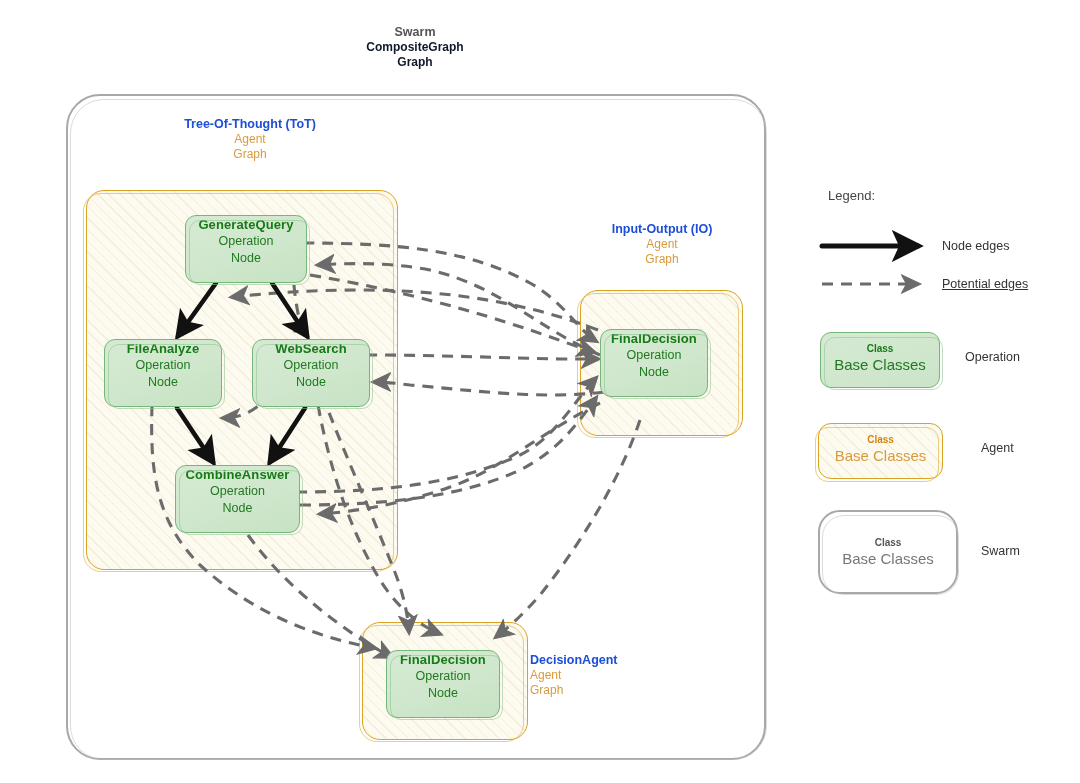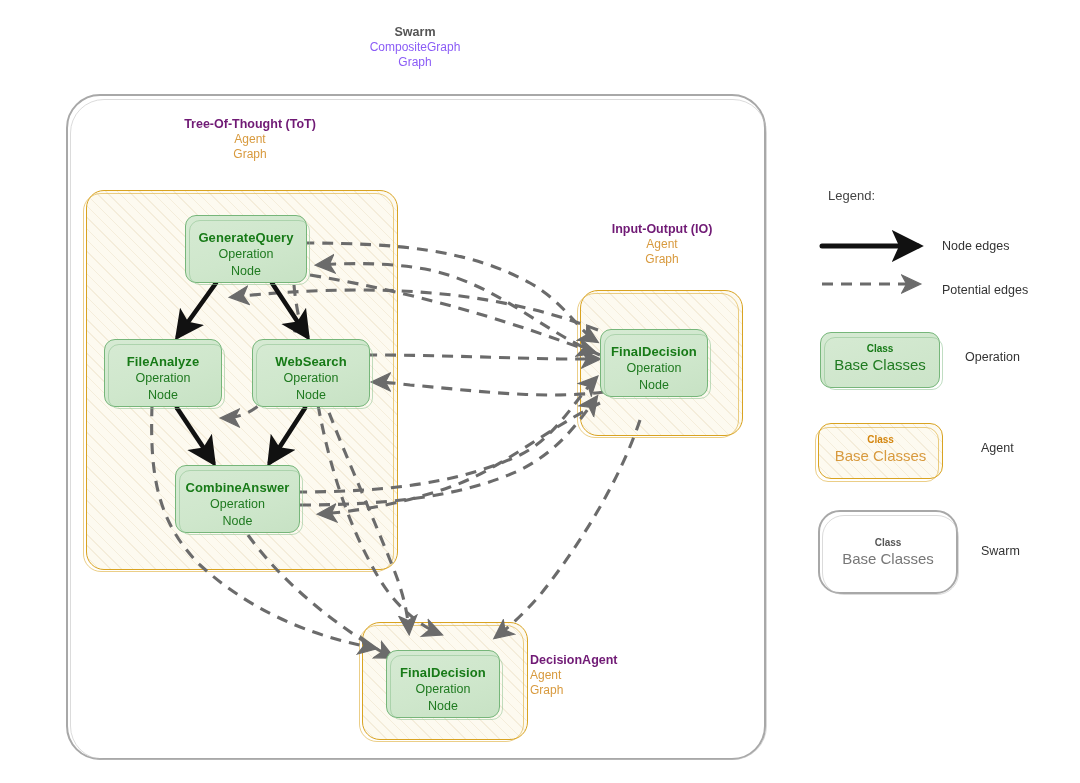--- a/index.html
+++ b/index.html
@@ -42,22 +42,22 @@
   .cluster-title .t-name {
     font-weight: bold;
     font-size: 12.5px;
     display: block;
   }
   .cluster-title .t-sub {
     font-size: 12px;
     display: block;
   }
   .swarm-title .t-name { color: #555555; }
-  .swarm-title .t-sub  { color: #8b5cf6; }
-  .agent-title .t-name { color: #701a75; }
+  .swarm-title .t-sub  { color: #0f172a; font-weight: bold; }
+  .agent-title .t-name { color: #1d4ed8; }
   .agent-title .t-sub  { color: #d89a3e; }
 
   
   .container-box {
     position: absolute;
     z-index: 2;
     box-sizing: border-box;
   }
   .swarm-box {
     border: 2.4px solid #a8a8a8;
@@ -97,21 +97,21 @@
   }
 
   
   .op-node {
     position: absolute;
     box-sizing: border-box;
     border: 1.6px solid #76b67a;
     border-radius: 11px;
     background: linear-gradient(160deg, #d6ead3 0%, #cfe7cc 55%, #c7e2c4 100%);
     text-align: center;
-    padding-top: 13px;
+    padding-top: 0;
     z-index: 9;
     line-height: 1.32;
   }
   .op-node::after {
     content: "";
     position: absolute;
     left: 3px; top: 4px; right: -4px; bottom: -3px;
     border: 1px solid #8cc190;
     border-radius: 11px;
     opacity: .55;
@@ -356,21 +356,21 @@
         <marker id="lg-arrow-pot" viewBox="0 0 12 12" refX="9.5" refY="6" markerWidth="7" markerHeight="7" orient="auto-start-reverse">
           <path d="M 0.5 1 L 11 6 L 0.5 11 L 3.2 6 Z" fill="#6b6b6b" stroke="#6b6b6b" stroke-width="0.7"></path>
         </marker>
       </defs>
       <path d="M 16,66 L 112,66" fill="none" stroke="#111111" stroke-width="5" stroke-linecap="round" marker-end="url(#lg-arrow-fixed)"></path>
       <path d="M 16,104 L 112,104" fill="none" stroke="#6b6b6b" stroke-width="3.1" stroke-dasharray="11 8" marker-end="url(#lg-arrow-pot)"></path>
     </svg>
 
     <span class="legend-row-label" style="left:136px; top:59px;">Node edges</span>
 
-    <span class="legend-row-label" style="left:136px; top:103px;">Potential edges</span>
+    <span class="legend-row-label" style="left:136px; top:97px;text-decoration:underline;">Potential edges</span>
 
     <div class="legend-swatch sw-op" style="left:14px; top:152px; width:120px; height:56px;">
       <span class="s-title">Class</span>
       <span class="s-sub">Base Classes</span>
     </div>
     <span class="legend-row-label" style="left:159px; top:170px;">Operation</span>
 
     <div class="legend-swatch sw-agent" style="left:12px; top:243px; width:125px; height:56px;">
       <span class="s-title">Class</span>
       <span class="s-sub">Base Classes</span>

